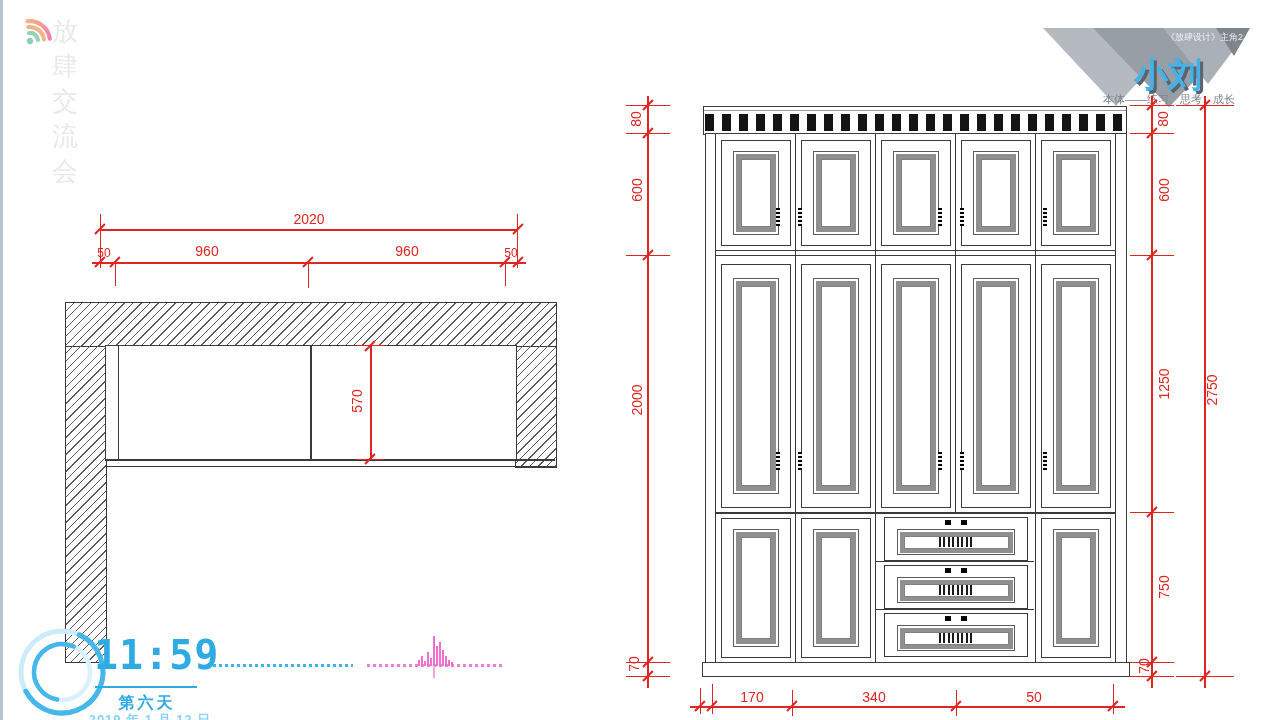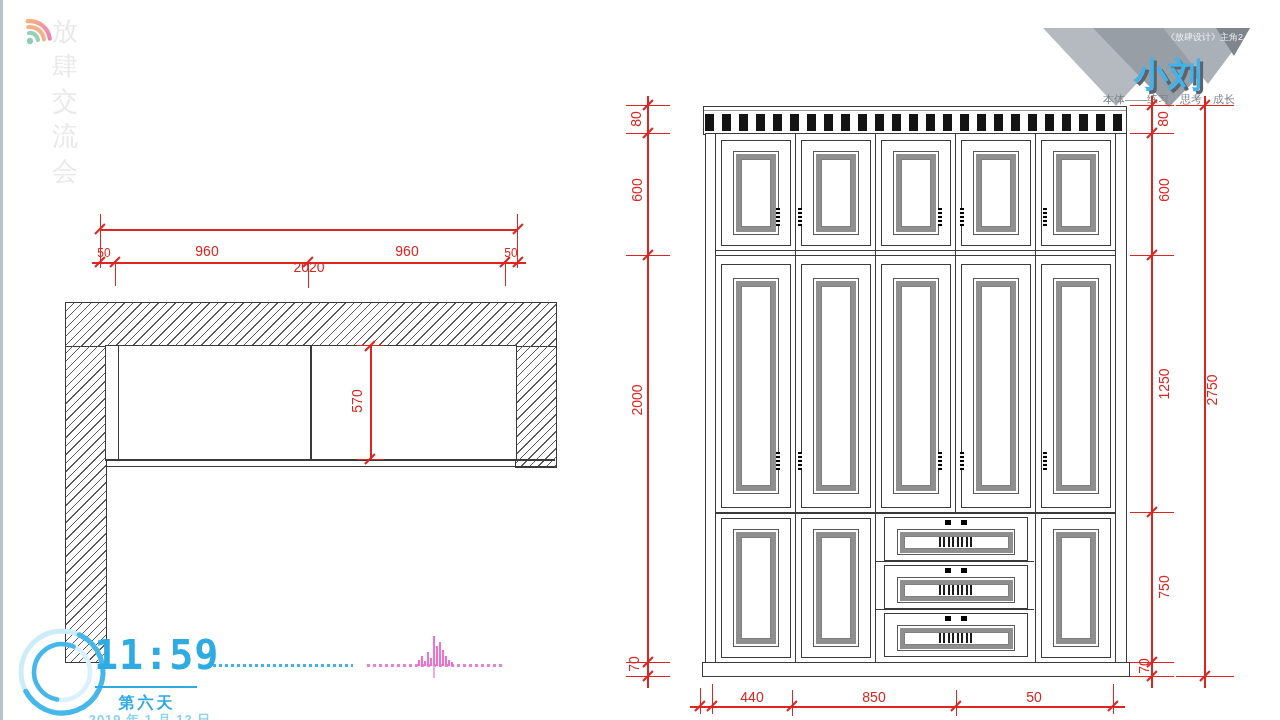--- a/index.html
+++ b/index.html
@@ -74,21 +74,21 @@
   </svg>
 
   <div>
 
     <div class="abs hatch" style="left:65px;top:302px;width:490px;height:43px;"></div>
     <div class="abs hatch" style="left:65px;top:345px;width:40px;height:317px;border-top:none;"></div>
     <div class="abs hatch" style="left:515px;top:345px;width:40px;height:122px;border-top:none;"></div>
 
     <div class="abs box" style="left:105px;top:345px;width:410px;height:114px;"></div>
 
-    <span class="ht" style="left:309px;top:227px;margin-top:48px;">2020</span>
+    <span class="ht" style="left:309px;top:227px;">2020</span>
     <span class="ht sm" style="left:104px;top:260px;">50</span>
     <span class="ht" style="left:207px;top:259px;">960</span>
     <span class="ht" style="left:407px;top:259px;">960</span>
     <span class="ht sm" style="left:511px;top:260px;">50</span>
     <span class="vt" style="left:357px;top:401px;">570</span>
   </div>
 
   <div>
     <div class="abs" id="crown">
       <div class="cline"></div>
@@ -102,22 +102,22 @@
     <span class="vt" style="left:637px;top:400px;">2000</span>
     <span class="vt" style="left:634px;top:664px;">70</span>
 
     <span class="vt" style="left:1163px;top:119px;">80</span>
     <span class="vt" style="left:1164px;top:190px;">600</span>
     <span class="vt" style="left:1164px;top:384px;">1250</span>
     <span class="vt" style="left:1164px;top:587px;">750</span>
     <span class="vt" style="left:1144px;top:666px;">70</span>
     <span class="vt" style="left:1212px;top:390px;">2750</span>
 
-    <span class="ht" style="left:752px;top:705px;">440</span>
-    <span class="ht" style="left:874px;top:705px;">850</span>
+    <span class="ht" style="left:752px;top:705px;">170</span>
+    <span class="ht" style="left:874px;top:705px;">340</span>
     <span class="ht" style="left:1034px;top:705px;">50</span>
   </div>
 
   <div>
     <svg class="abs" style="left:12px;top:622px;" width="100" height="100" viewBox="0 0 100 100" fill="none">
       <circle cx="50" cy="50" r="41" stroke="#cdecfa" stroke-width="5"></circle>
       <circle cx="50" cy="50" r="28" stroke="#d9f1fc" stroke-width="4.5"></circle>
       <circle cx="50" cy="50" r="41" stroke="#45b7ea" stroke-width="5" stroke-dasharray="155 103" transform="rotate(-65 50 50)" stroke-linecap="round"></circle>
       <circle cx="50" cy="50" r="28" stroke="#45b7ea" stroke-width="4.5" stroke-dasharray="95 81" transform="rotate(100 50 50)" stroke-linecap="round"></circle>
     </svg>

